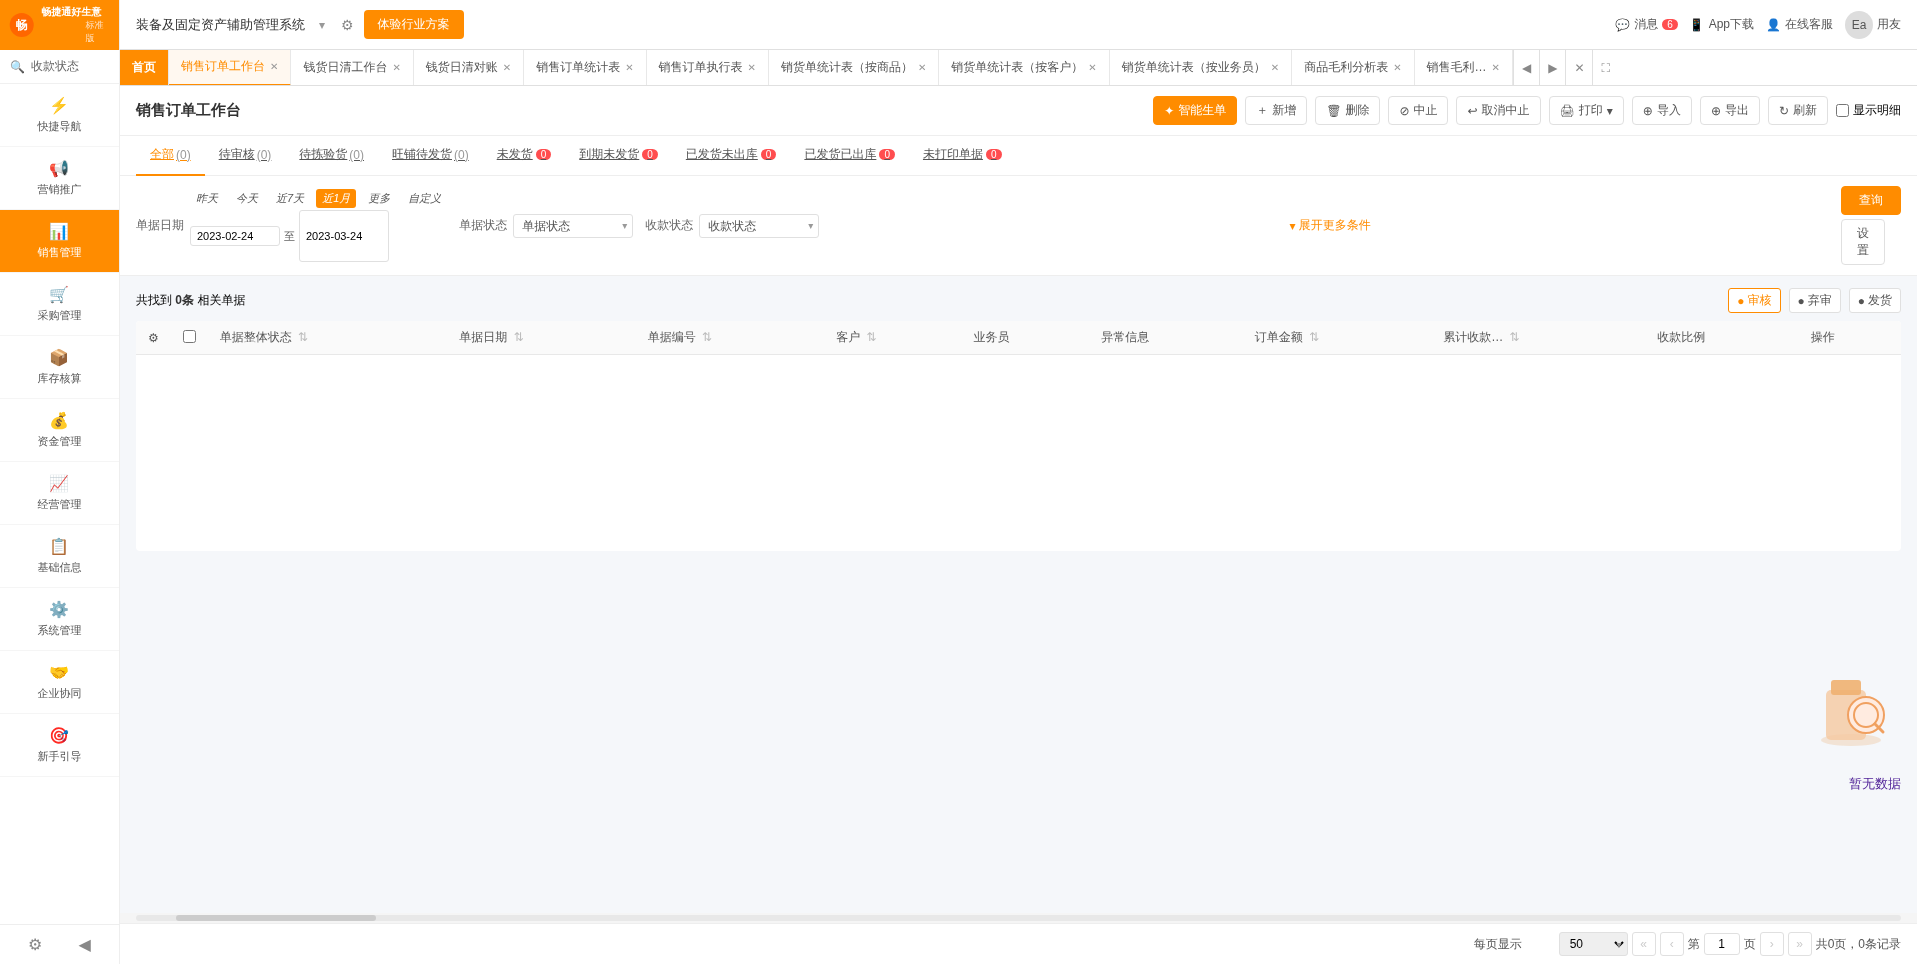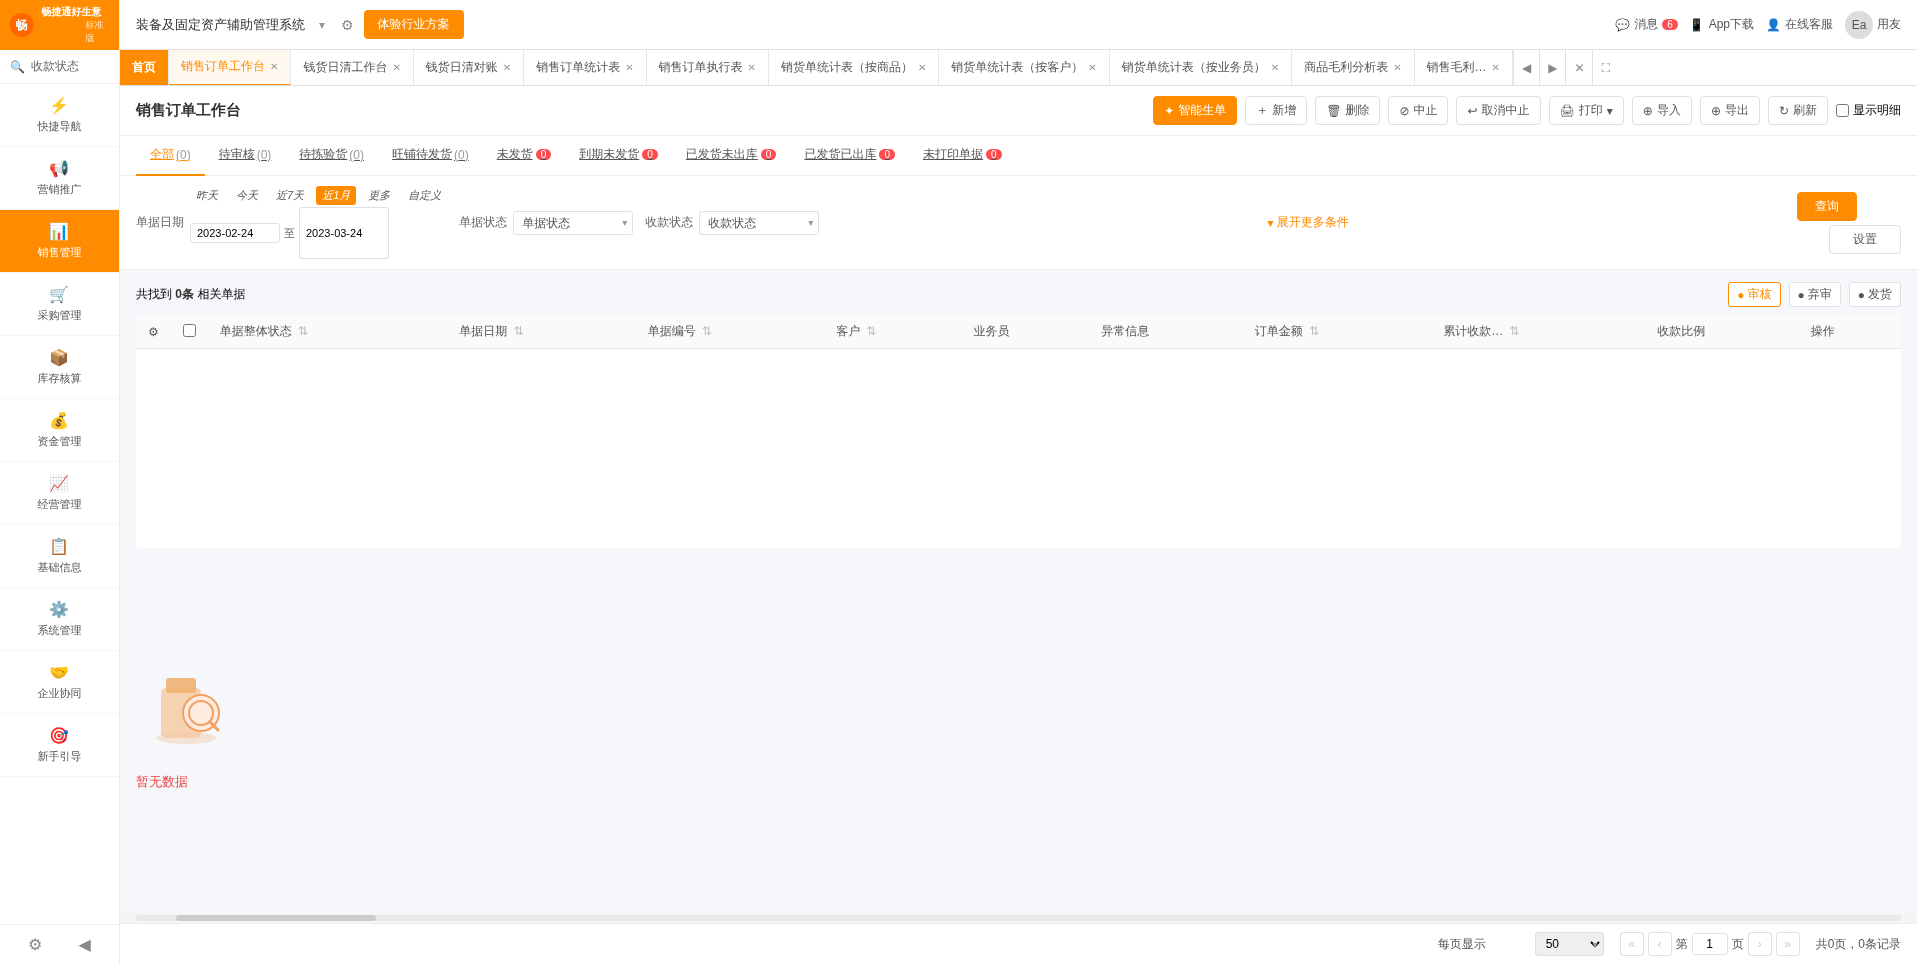--- a/index.html
+++ b/index.html
@@ -72,24 +72,24 @@
     .action-btn { display: flex; align-items: center; gap: 3px; cursor: pointer; font-size: 12px; color: #555; padding: 3px 8px; border: 1px solid #e0e0e0; border-radius: 3px; background: #fff; }
     .action-btn.orange { color: #ff8c00; border-color: #ff8c00; }
 
     .data-table { width: 100%; border-collapse: collapse; background: #fff; border-radius: 4px; overflow: hidden; flex: 1; }
     .data-table th { background: #fafafa; border-bottom: 1px solid #e8e8e8; padding: 8px 12px; text-align: left; color: #555; font-weight: normal; font-size: 12px; white-space: nowrap; }
     .data-table th .sort-icon { color: #bbb; margin-left: 3px; }
     .checkbox-cell { width: 32px; text-align: center; }
     .settings-cell { width: 28px; }
 
     
-    .empty-state { display: flex; flex-direction: column; align-items: flex-start; justify-content: center; padding: 60px 0; color: #ef4444; font-size: 13px; gap: 12px; flex: 1; }
-
-    
-    .pagination { background: #fff; border-top: 1px solid #eee; padding: 8px 16px; display: flex; align-items: center; justify-content: flex-end; gap: 16px; font-size: 12px; color: #555; }
+    .empty-state { display: flex; flex-direction: column; align-items: flex-end; justify-content: center; padding: 60px 0; color: #4c1d95; font-size: 13px; gap: 12px; flex: 1; }
+
+    
+    .pagination { background: #fff; border-top: 1px solid #eee; padding: 8px 16px; display: flex; align-items: center; justify-content: flex-end; gap: 4px; font-size: 12px; color: #555; }
     .page-size-select { border: 1px solid #e0e0e0; border-radius: 3px; padding: 3px 20px 3px 6px; font-size: 12px; margin-left: 33px; }
     .page-nav { display: flex; align-items: center; gap: 4px; }
     .page-nav-btn { width: 24px; height: 24px; display: flex; align-items: center; justify-content: center; border: 1px solid #e0e0e0; border-radius: 3px; cursor: pointer; color: #555; }
     .page-nav-btn.disabled { color: #ccc; cursor: not-allowed; }
     .page-input { width: 36px; border: 1px solid #e0e0e0; border-radius: 3px; padding: 3px; text-align: center; font-size: 12px; }
 
     .scrollbar-area { height: 10px; background: #f5f5f5; display: flex; align-items: center; padding: 0 16px; }
     .scrollbar-track { flex: 1; height: 6px; background: #e8e8e8; border-radius: 3px; position: relative; }
     .scrollbar-thumb { height: 6px; width: 200px; background: #ccc; border-radius: 3px; position: absolute; left: 40px; }
 
@@ -373,21 +373,21 @@
 
       <div style="flex:1;display:flex;justify-content:center;">
         <span class="expand-btn">
           <span>▾</span>
           <span>展开更多条件</span>
         </span>
       </div>
 
       <div style="display:flex;flex-direction:column;gap:4px;">
         <button class="btn btn-orange" style="width:60px;justify-content:center;">查询</button>
-        <button class="btn" style="width:72px;justify-content:center;margin-left:32px;">设置</button>
+        <button class="btn" style="width:44px;justify-content:center;">设置</button>
       </div>
     </div>
 
     <div class="table-area">
       <div class="table-info">
         <div>
           <span>共找到</span>
           <em style="color:#333;font-weight:bold;font-style:normal;">0条</em>
           <span>相关单据</span>
         </div>

